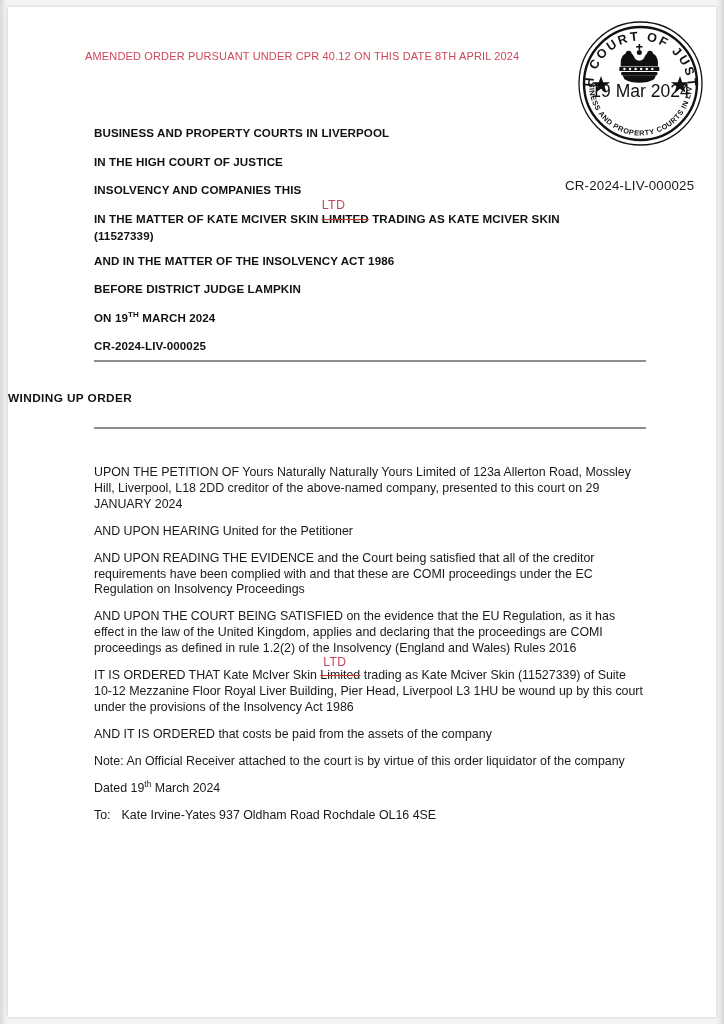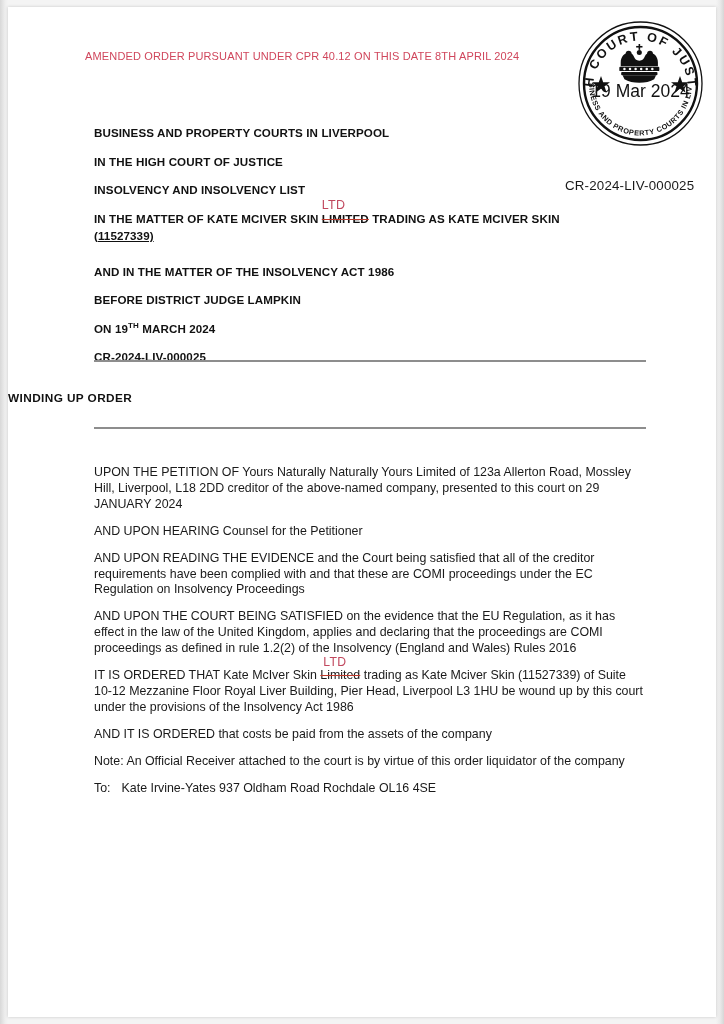--- a/index.html
+++ b/index.html
@@ -66,21 +66,21 @@
     font-weight: bold;
     font-size: 11.6px;
     color: #111;
     letter-spacing: 0.1px;
     margin-bottom: 14.5px;
     line-height: 14px;
     white-space: nowrap;
   }
   .head-line.wrap { white-space: normal; }
   .head-line.tight { margin-bottom: 0; }
-  .head-line.sub { margin-top: 3px; margin-bottom: 22px; text-decoration: underline; }
+  .head-line.sub { margin-top: 3px; margin-bottom: 11px; }
   .sup { font-size: 8px; vertical-align: super; line-height: 0; }
 
   
   #case-number-right {
     position: absolute;
     left: 557px;
     top: 171px;
     font-size: 13.3px;
     color: #1a1a1a;
     letter-spacing: 0.2px;
@@ -206,21 +206,21 @@
         <g transform="translate(96,58)">
           <polygon fill="#111" points="9,0 11.2,6.3 18,6.3 12.5,10.3 14.6,16.8 9,12.8 3.4,16.8 5.5,10.3 0,6.3 6.8,6.3"></polygon>
         </g>
         <text x="65.5" y="79" text-anchor="middle" font-family="'Liberation Sans', sans-serif" font-size="17.5" fill="#111">19 Mar 2024</text>
       </svg>
     </div>
 
     <div id="heading-block">
       <div class="head-line">BUSINESS AND PROPERTY COURTS IN LIVERPOOL</div>
       <div class="head-line">IN THE HIGH COURT OF JUSTICE</div>
-      <div class="head-line">INSOLVENCY AND INSOLVENCY LIST</div>
+      <div class="head-line">INSOLVENCY AND COMPANIES THIS</div>
       <div class="head-line wrap tight">
         <span>IN THE MATTER OF  KATE MCIVER SKIN </span><span class="strike-wrap"><span class="ltd-above">LTD</span><span class="struck">LIMITED</span></span><span> TRADING AS KATE MCIVER SKIN</span>
       </div>
       <div class="head-line sub">(11527339)</div>
       <div class="head-line">AND IN THE MATTER OF THE INSOLVENCY ACT 1986</div>
       <div class="head-line">BEFORE DISTRICT JUDGE LAMPKIN</div>
       <div class="head-line">
         <span>ON 19</span><span class="sup">TH</span><span> MARCH 2024</span>
       </div>
       <div class="head-line">CR-2024-LIV-000025</div>
@@ -232,21 +232,21 @@
     <div id="order-title">WINDING UP ORDER</div>
     <div class="rule" id="rule-bottom"></div>
 
     <div id="body-block">
 
       <div class="para">
         <b>UPON THE PETITION OF</b><span> Yours Naturally Naturally Yours Limited of 123a Allerton Road, Mossley Hill, Liverpool, L18 2DD creditor of the above-named company, presented to this court on 29 JANUARY 2024</span>
       </div>
 
       <div class="para">
-        <b>AND UPON HEARING</b><span> Counsel for the Petitioner</span>
+        <b>AND UPON HEARING</b><span> United for the Petitioner</span>
       </div>
 
       <div class="para">
         <b>AND UPON READING THE EVIDENCE</b><span> and the Court being satisfied that all of the creditor requirements have been complied with and that these are COMI proceedings under the EC Regulation on Insolvency Proceedings</span>
       </div>
 
       <div class="para">
         <b>AND UPON THE COURT BEING SATISFIED</b><span> on the evidence that the EU Regulation, as it has effect in the law of the United Kingdom, applies and declaring that the proceedings are COMI proceedings as defined in rule 1.2(2) of the Insolvency (England and Wales) Rules 2016</span>
       </div>
 
@@ -255,20 +255,23 @@
       </div>
 
       <div class="para">
         <b>AND IT IS ORDERED</b><span> that costs be paid from the assets of the company</span>
       </div>
 
       <div class="para justify">
         <b>Note:</b><span> An Official Receiver attached to the court is by virtue of this order liquidator of the company</span>
       </div>
 
+      <div class="para">
+        <span>Dated 19</span><span class="sup-low">th</span><span> March 2024</span>
+      </div>
 
       <div class="para">
         <b>To:</b><span class="to-gap"></span><span>Kate Irvine-Yates 937 Oldham Road Rochdale OL16 4SE</span>
       </div>
 
     </div>
   </div>
 </div>
 
 </body></html>

